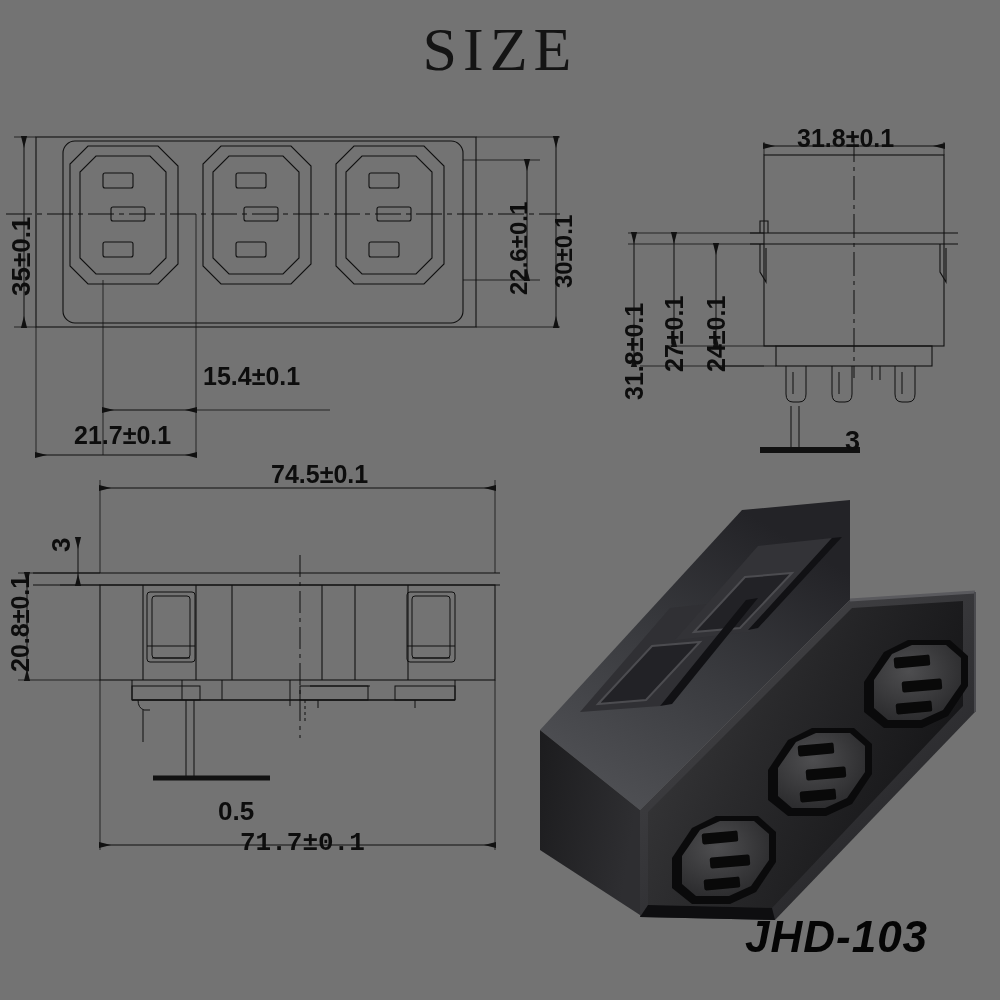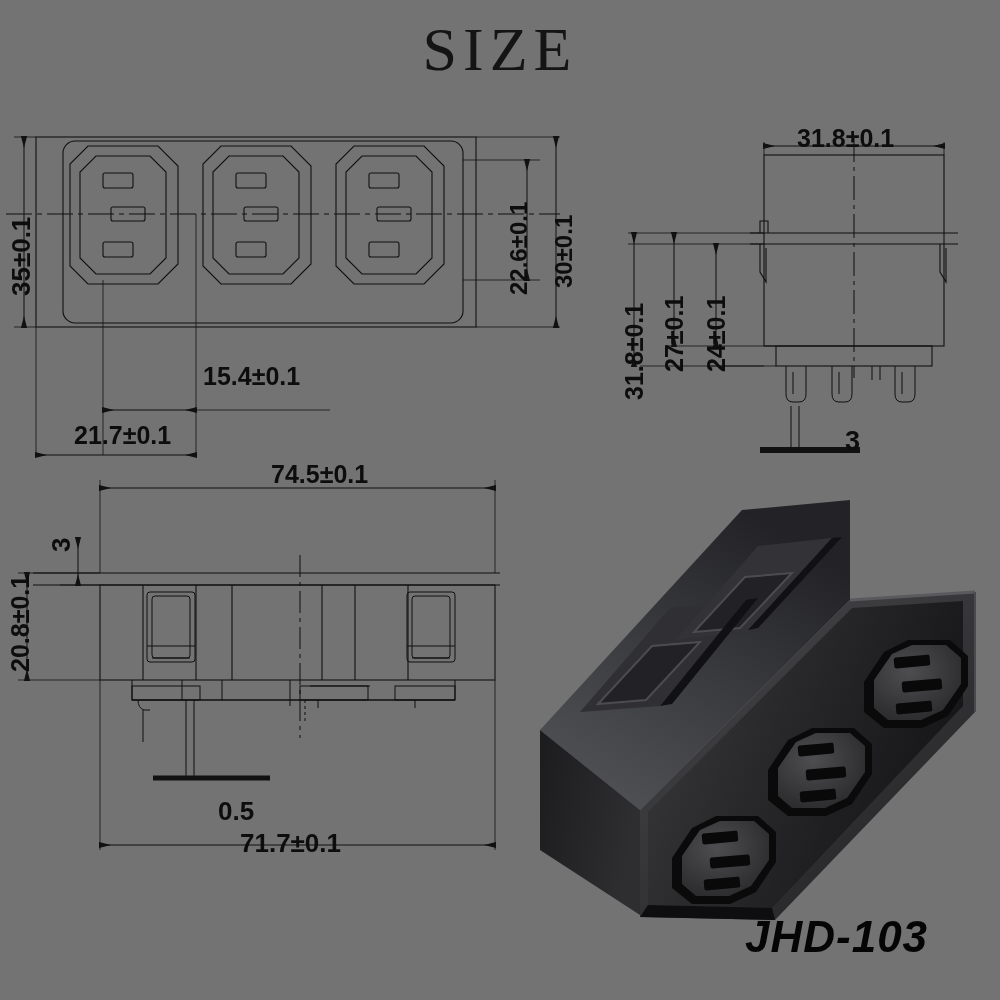--- a/index.html
+++ b/index.html
@@ -256,21 +256,21 @@
 
         <path d="M100,385 H495" stroke-width="1" marker-start="url(#arL)" marker-end="url(#ar)"></path>
       </g>
     </svg>
   </div>
 
   <div class="dim" style="left:242px;top:462px;font-size:25px;margin-left:29px;">74.5±0.1</div>
   <div class="dim vert" style="left:48px;top:552px;transform:rotate(-90deg);font-size:26px;">3</div>
   <div class="dim vert" style="left:8px;top:672px;transform:rotate(-90deg);font-size:25px;">20.8±0.1</div>
   <div class="dim" style="left:218px;top:762px;font-size:26px;margin-top:36px;">0.5</div>
-  <div class="dim" style="left:240px;top:830px;font-size:26px;">71.7±0.1</div>
+  <div class="dim" style="left:240px;top:830px;font-size:26px;font-family:Liberation Mono, monospace;">71.7±0.1</div>
 
   <div id="photo">
     <svg width="470" height="440" viewBox="0 0 470 440">
       <defs>
         <linearGradient id="faceG" x1="0" y1="0" x2="1" y2="0.4">
           <stop offset="0%" stop-color="#3c3c3e"></stop>
           <stop offset="45%" stop-color="#2a2a2c"></stop>
           <stop offset="100%" stop-color="#161618"></stop>
         </linearGradient>
         <linearGradient id="topG" x1="0" y1="1" x2="0.6" y2="0">

